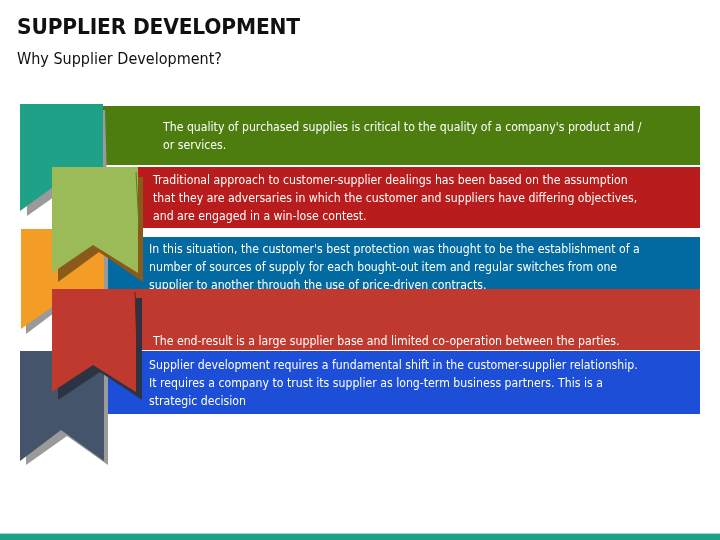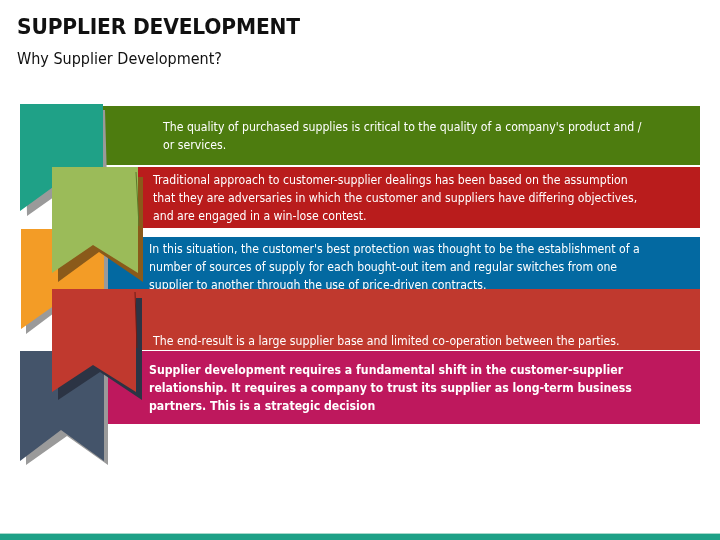--- a/index.html
+++ b/index.html
@@ -42,21 +42,21 @@
 </div>
 <div class="bar" style="top:167px;height:61px;background:#b91c1c;padding-left:50px;">
   <div class="txt">Traditional approach to customer-supplier dealings has been based on the assumption that they are adversaries in which the customer and suppliers have differing objectives, and are engaged in a win-lose contest.</div>
 </div>
 <div class="bar" style="top:229px;height:60px;background:#0369a1;padding-left:46px;margin-top:8px;">
   <div class="txt">In this situation, the customer's best protection was thought to be the establishment of a number of sources of supply for each bought-out item and regular switches from one supplier to another through the use of price-driven contracts.</div>
 </div>
 <div class="bar" style="top:289px;height:61px;background:#C0392E;padding-left:50px;align-items:flex-end;">
   <div class="txt">The end-result is a large supplier base and limited co-operation between the parties.</div>
 </div>
-<div class="bar" style="top:351px;height:73px;background:#be185d;padding-left:46px;font-weight:bold;">
+<div class="bar" style="top:351px;height:63px;background:#1d4ed8;padding-left:46px;">
   <div class="txt">Supplier development requires a fundamental shift in the customer-supplier relationship. It requires a company to trust its supplier as long-term business partners. This is a strategic decision</div>
 </div>
 
 <svg class="ribbons" width="720" height="540">
 
   <g>
     <polygon points="25,110 105,110 108,215 68,187 27,216" fill="#9a9a9a"></polygon>
     <polygon points="20,104 103,104 103,212 60,182 20,211" fill="#1FA187"></polygon>
   </g>
 

